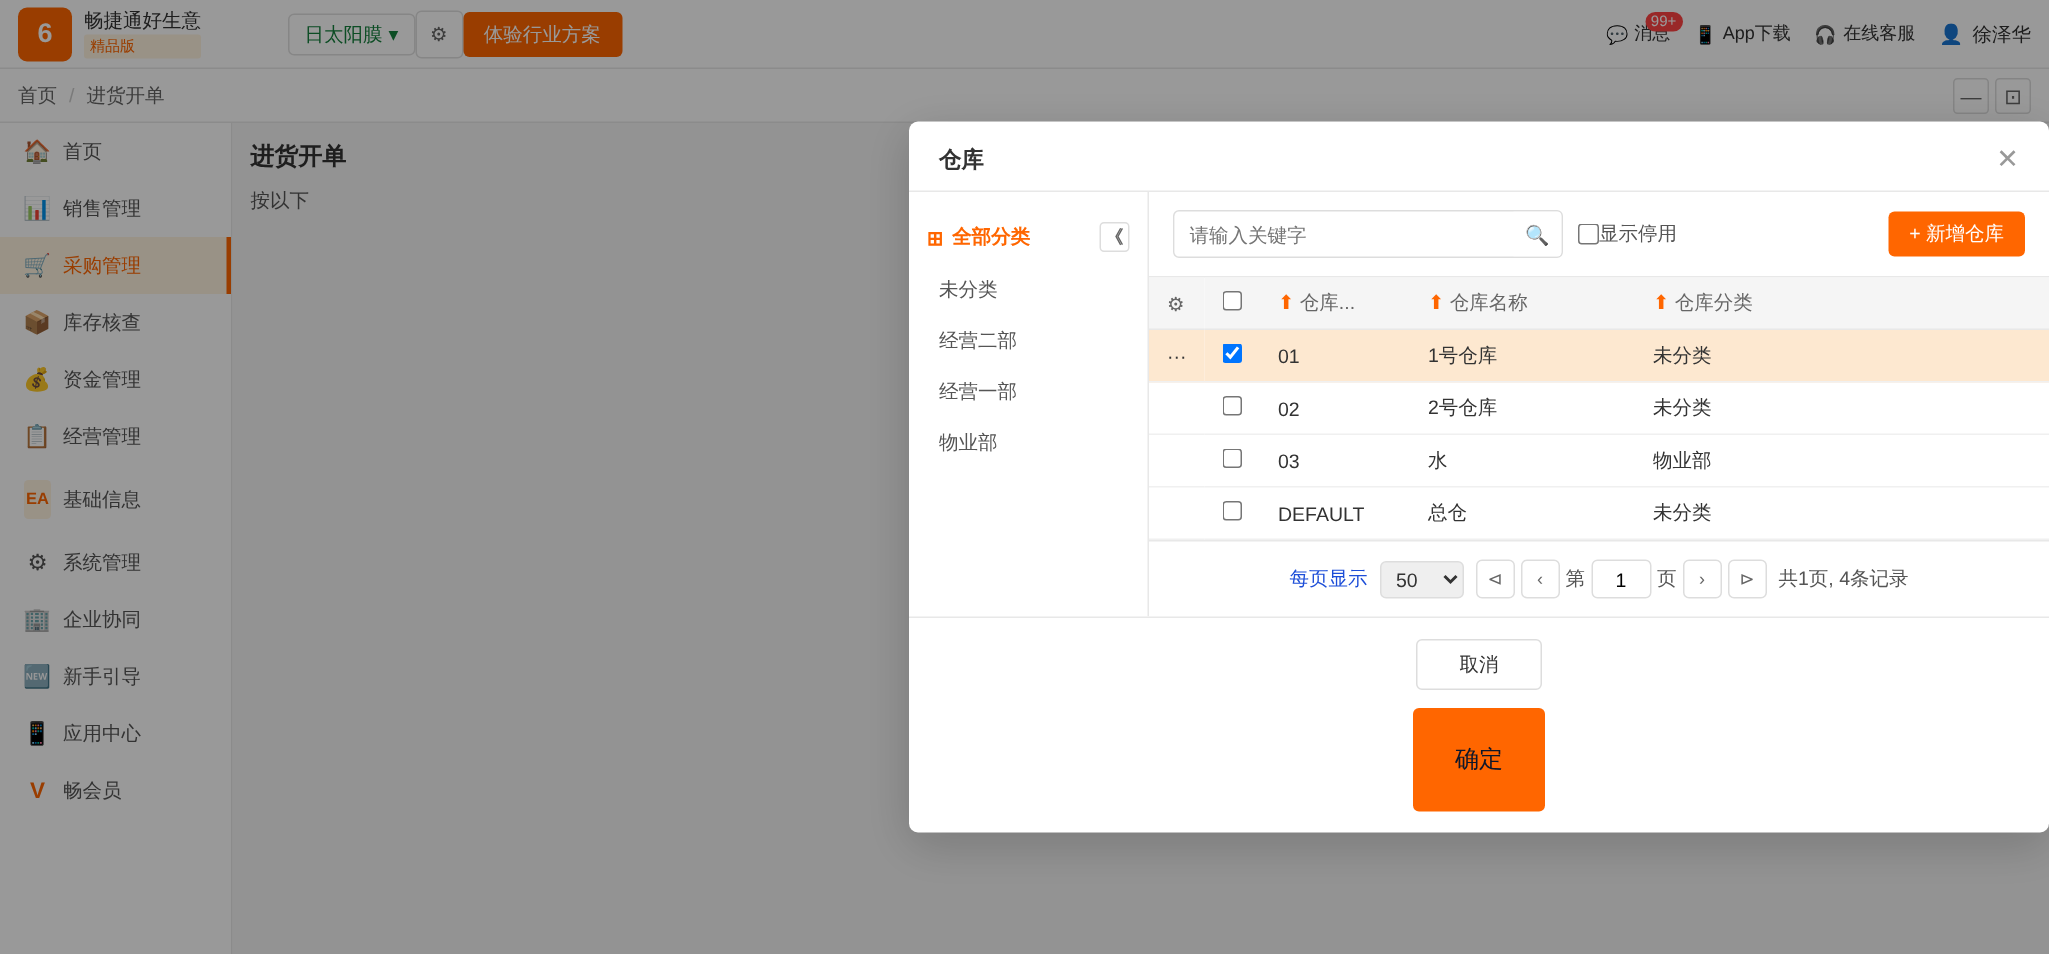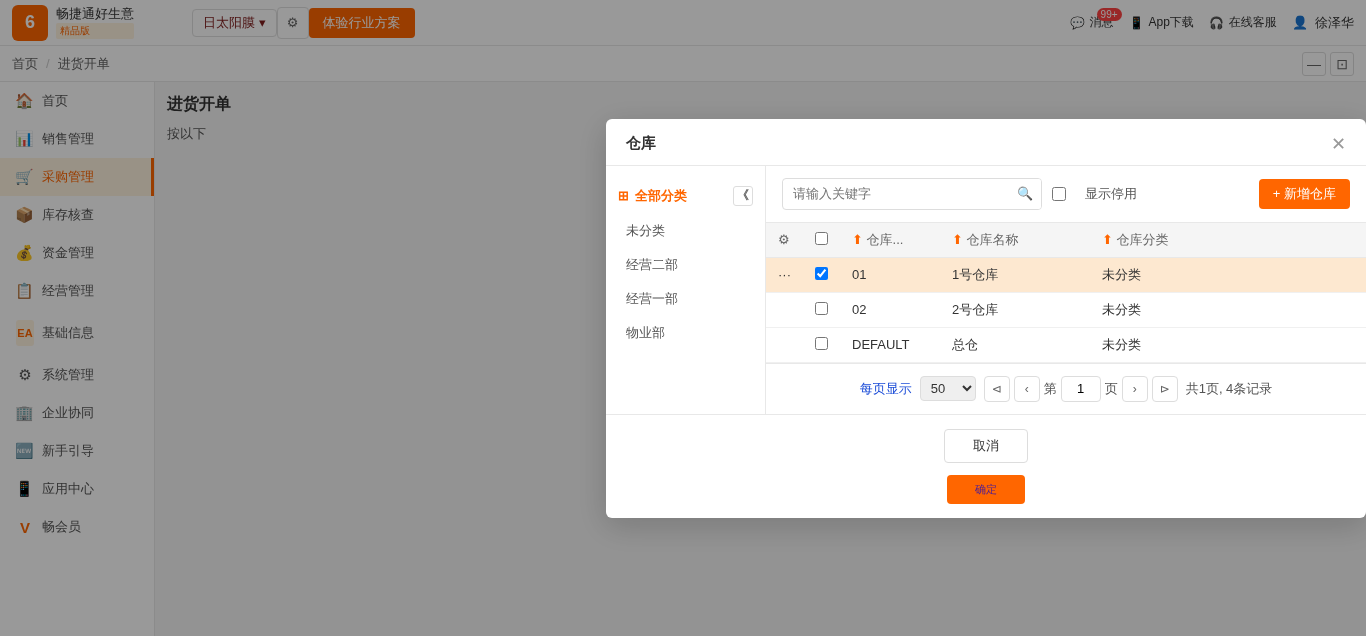--- a/index.html
+++ b/index.html
@@ -27,21 +27,21 @@
       background: #f60;
       border-radius: 6px;
       display: flex; align-items: center; justify-content: center;
       color: #fff; font-weight: bold; font-size: 18px;
     }
     .brand-name { font-size: 13px; color: #333; line-height: 1.3; }
     .brand-tag { font-size: 10px; color: #f60; background: #fff3e0; padding: 1px 4px; border-radius: 2px; }
     .store-selector {
       display: flex; align-items: center; gap: 4px;
       padding: 4px 10px; border: 1px solid #e0e0e0; border-radius: 4px;
-      cursor: pointer; color: #7f1d1d; font-size: 13px; margin-left: 20px;
+      cursor: pointer; color: #15803d; font-size: 13px; margin-left: 20px;
     }
     .header-actions {
       display: flex; align-items: center; gap: 16px;
       margin-left: auto;
     }
     .gear-btn {
       width: 32px; height: 32px; display: flex; align-items: center; justify-content: center;
       border: 1px solid #e0e0e0; border-radius: 4px; cursor: pointer; color: #666;
     }
     .trial-btn {
@@ -140,21 +140,21 @@
       flex: 1; max-width: 260px;
     }
     .search-input {
       border: none; outline: none; padding: 5px 10px; font-size: 13px;
       flex: 1; color: #999;
     }
     .search-icon-btn {
       width: 32px; height: 30px; display: flex; align-items: center; justify-content: center;
       background: #fff; color: #999; cursor: pointer;
     }
-    .show-disabled { display: flex; align-items: center; gap: 19px; font-size: 13px; color: #555; }
+    .show-disabled { display: flex; align-items: center; gap: 0; font-size: 13px; color: #555; }
     .checkbox-inline { width: 14px; height: 14px; }
     .btn-add {
       background: #f60; color: #fff; border: none; border-radius: 4px;
       padding: 6px 14px; cursor: pointer; font-size: 13px; margin-left: auto;
       white-space: nowrap;
     }
 
     
     .warehouse-table { width: 100%; border-collapse: collapse; }
     .warehouse-table th {
@@ -198,22 +198,22 @@
     
     .modal-footer {
       display: flex; align-items: center; justify-content: center;
       padding: 14px 20px; border-top: 1px solid #e8e8e8; gap: 12px; flex-direction: column;
     }
     .btn-cancel {
       background: #fff; color: #333; border: 1px solid #ddd;
       border-radius: 4px; padding: 7px 28px; cursor: pointer; font-size: 13px;
     }
     .btn-confirm {
-      background: #f60; color: #4c1d95; border: none;
-      border-radius: 4px; padding: 7px 28px; cursor: pointer; font-size: 11px;
+      background: #f60; color: #0f172a; border: none;
+      border-radius: 4px; padding: 24px 28px; cursor: pointer; font-size: 16px;
     }
   </style>
 </head>
 <body>
 
 <div class="top-header">
   <div class="brand-area">
     <div class="brand-logo">6</div>
     <div>
       <div class="brand-name">畅捷通好生意</div>
@@ -401,20 +401,29 @@
       </td>
       <td class="col-id">02</td>
       <td class="col-name">2号仓库</td>
       <td>未分类</td>
     </tr>
                 <tr>
       <td class="gear-cell col-check"></td>
       <td class="col-check">
         <input type="checkbox" style="">
       </td>
+      <td class="col-id">03</td>
+      <td class="col-name">水</td>
+      <td>物业部</td>
+    </tr>
+                <tr>
+      <td class="gear-cell col-check"></td>
+      <td class="col-check">
+        <input type="checkbox" style="">
+      </td>
       <td class="col-id">DEFAULT</td>
       <td class="col-name">总仓</td>
       <td>未分类</td>
     </tr>
               </tbody>
           </table>
         </div>
 
         <div class="pagination-bar">
           <span class="per-page-label">每页显示</span>

